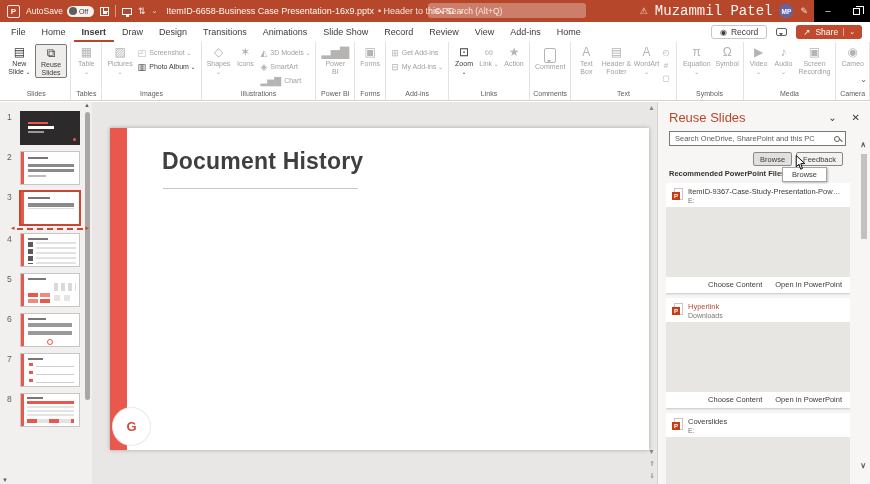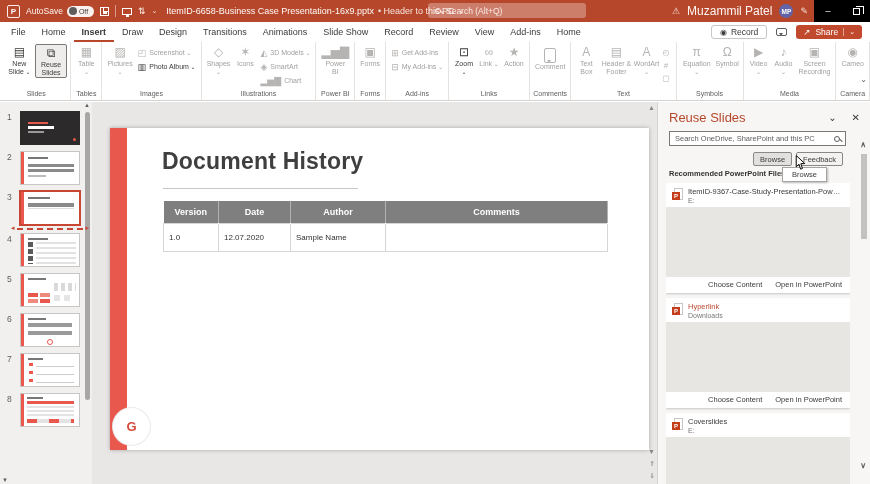--- a/index.html
+++ b/index.html
@@ -25,21 +25,21 @@
   .tb-glyph { font-size:9px; color:rgba(255,255,255,.92); }
   .tb-small { font-size:7px; color:rgba(255,255,255,.85); }
   .tb-title { margin-left:9px; font-size:9px; color:rgba(255,255,255,.97); display:flex; align-items:center; gap:4px; white-space:nowrap; }
   .tb-status { color:rgba(255,255,255,.85); }
   .tb-search { position:absolute; left:428px; top:3px; width:158px; height:15px; border-radius:3px; background:rgba(255,255,255,.30);
                display:flex; align-items:center; gap:5px; padding:0 7px; color:rgba(255,255,255,.85); font-size:8.5px; }
   .mag { width:6px; height:6px; border:1px solid currentColor; border-radius:50%; display:inline-block; position:relative; flex:none; }
   .mag::after { content:""; position:absolute; width:4px; height:1px; background:currentColor; transform:rotate(45deg); right:-3.5px; bottom:-0.5px; }
   .tb-right { position:absolute; right:62px; top:0; height:22px; display:flex; align-items:center; gap:7px; }
   .warnic { font-size:9px; color:rgba(255,255,255,.85); }
-  .tb-user { font-size:12px; color:rgba(255,255,255,.95); }
+  .tb-user { font-size:14px; color:rgba(255,255,255,.95);font-family:Liberation Mono, monospace; }
   .avatar { width:14px; height:14px; border-radius:50%; background:#6264A7; color:#fff; font-size:6.5px; font-weight:bold;
             display:flex; align-items:center; justify-content:center; }
   .penic { font-size:9px; color:rgba(255,255,255,.85); }
   .win-controls { position:absolute; right:0; top:0; width:56px; height:22px; background:#000; display:flex; }
   .win-btn { flex:1; display:flex; align-items:center; justify-content:center; color:#fff; font-size:9px; }
   .restore { width:7px; height:7px; border:1px solid #fff; position:relative; display:inline-block; }
   .restore::before { content:""; position:absolute; top:-3px; left:2px; width:7px; height:7px; border-top:1px solid #fff; border-right:1px solid #fff; }
 
   
   .tabrow { height:20px; background:#fff; display:flex; align-items:stretch; }
@@ -532,44 +532,20 @@
             <i class="t-d"></i>
           </div>
         </div>
       </div>
 
     <div class="editor">
       <div class="slide">
         <div class="slide-stripe"></div>
         <div class="slide-title">Document History</div>
         <div class="slide-underline"></div>
-        <table class="doc-table">
-          <colgroup>
-              <col class="c1">
-              <col class="c2">
-              <col class="c3">
-              <col class="c4">
-            </colgroup>
-          <thead>
-            <tr>
-              <th>Version</th>
-              <th>Date</th>
-              <th>Author</th>
-              <th>Comments</th>
-            </tr>
-          </thead>
-          <tbody>
-            <tr>
-              <td>1.0</td>
-              <td>12.07.2020</td>
-              <td>Sample Name</td>
-              <td></td>
-            </tr>
-          </tbody>
-        </table>
         <div class="slide-logo">G</div>
       </div>
       <span class="ed-arrow" style="top:2px">▲</span>
       <span class="ed-arrow" style="top:346px">▼</span>
       <span class="ed-arrow" style="top:358px">⇑</span>
       <span class="ed-arrow" style="top:370px">⇓</span>
     </div>
 
     <div class="panel">
       <div class="rp-head">

